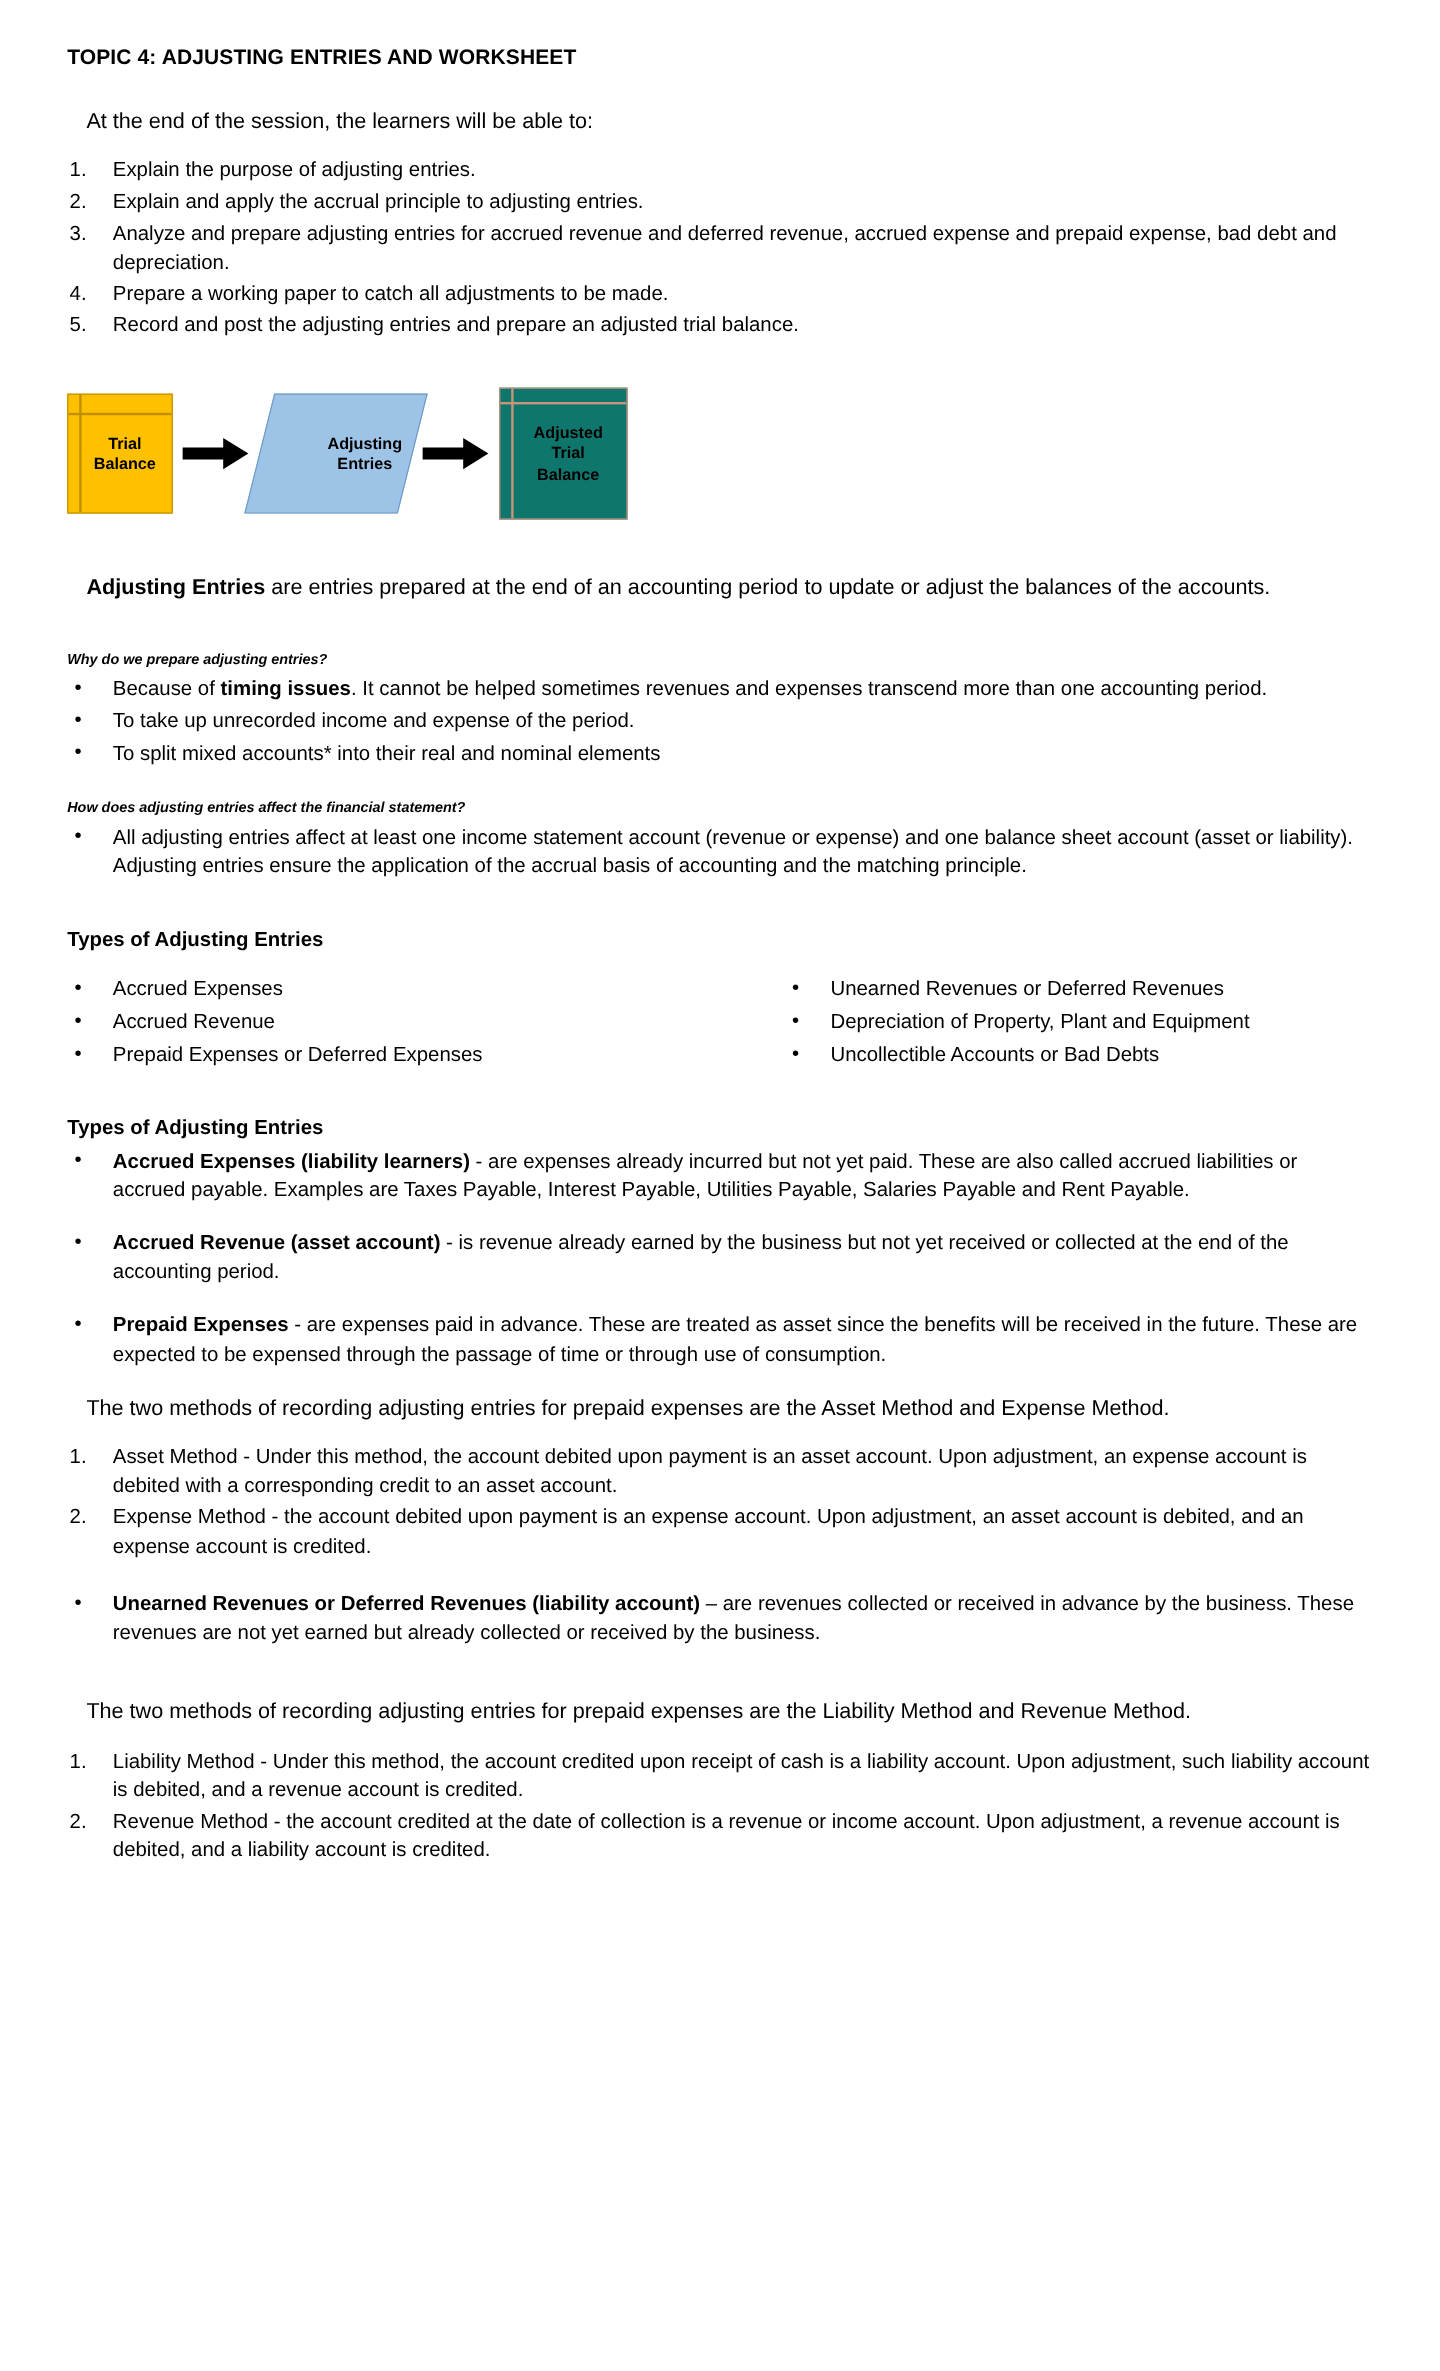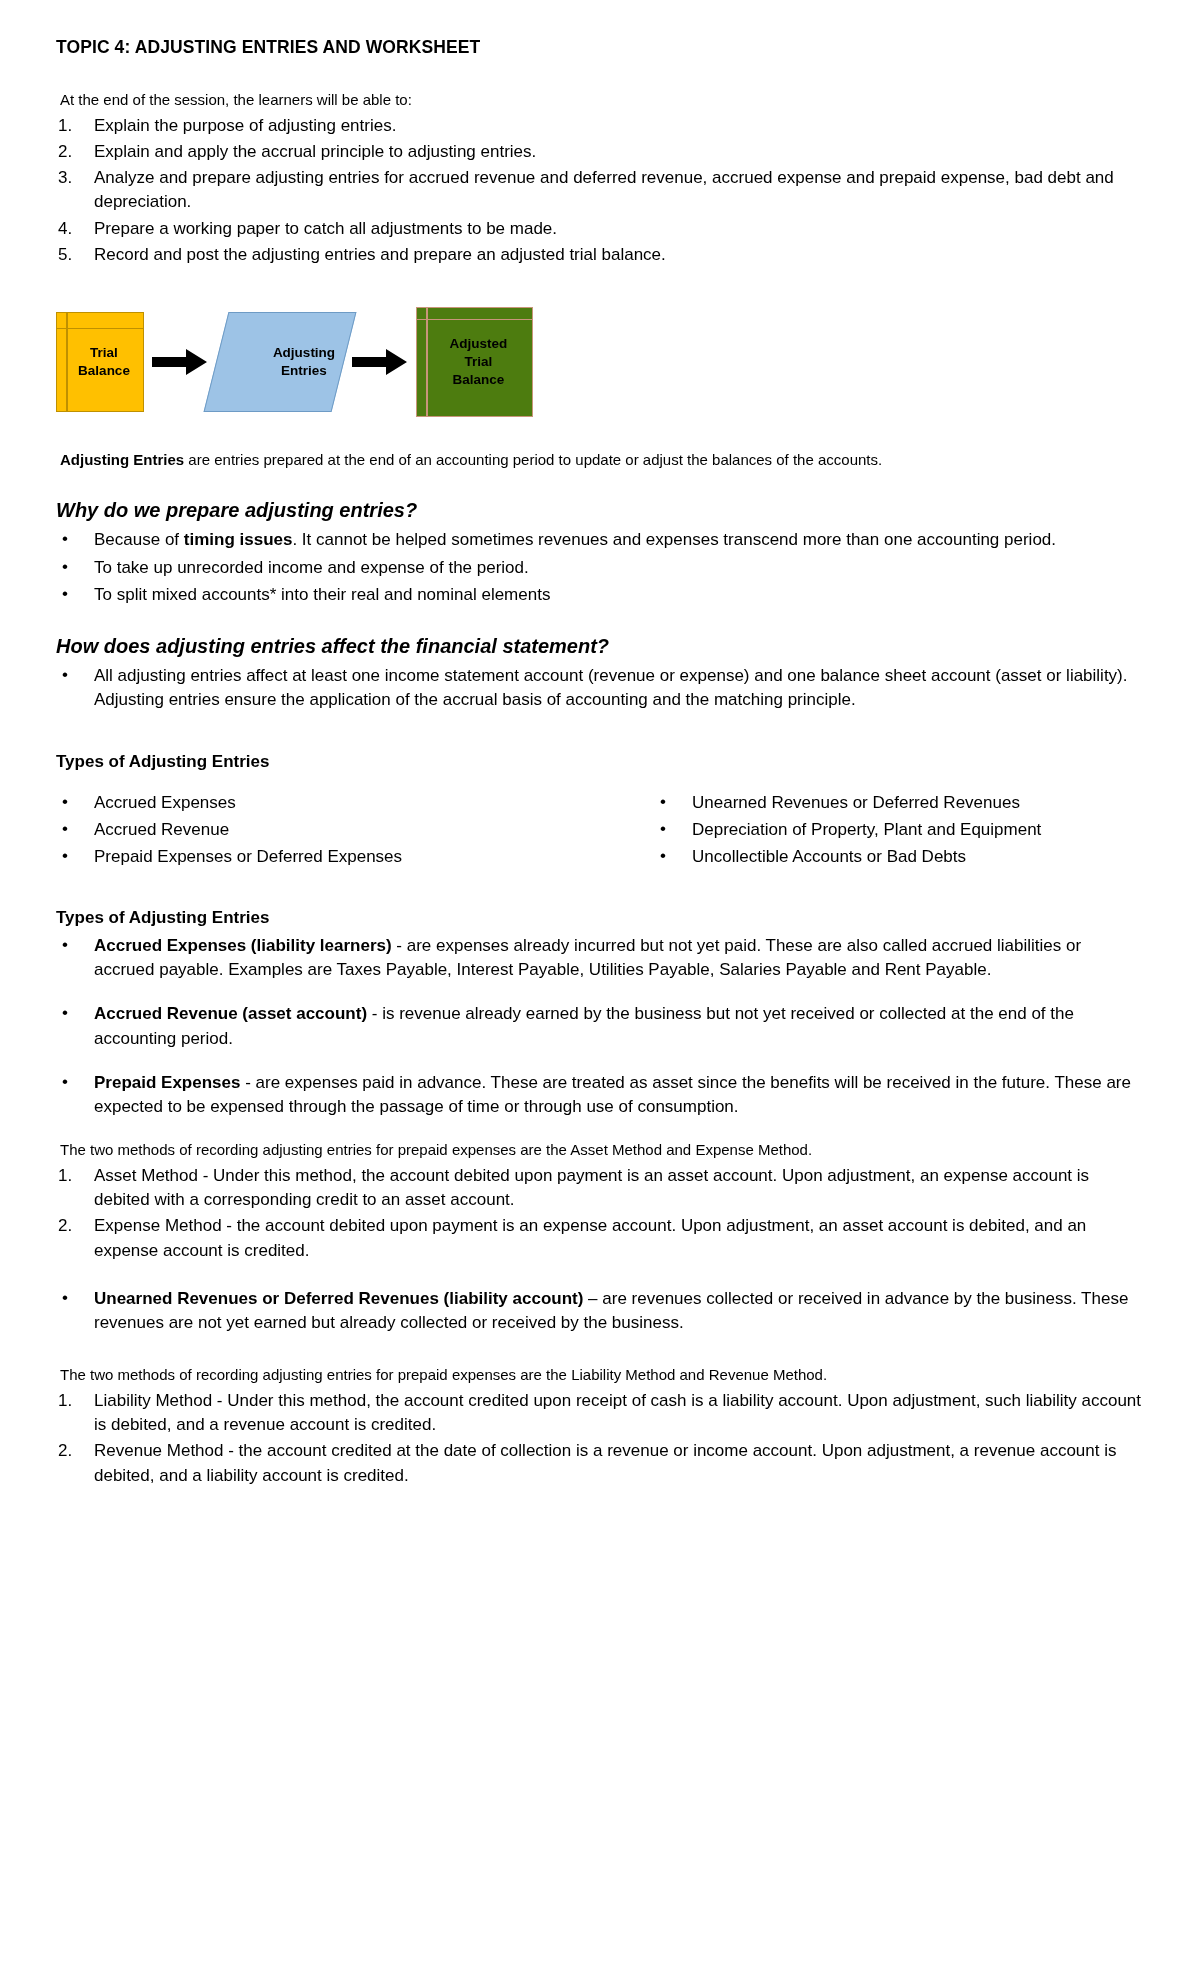--- a/index.html
+++ b/index.html
@@ -23,23 +23,23 @@
     position: relative;
   }
   .doc-title {
     font-size: 17.5px;
     font-weight: bold;
     letter-spacing: 0.1px;
     margin: 0 0 30px 0;
     line-height: 1.3;
   }
   .para {
-    font-size: 15px;
-    line-height: 1.42;
-    margin: 4px;
+    font-size: 18px;
+    line-height: 1.42;
+    margin: 16px;
   }
   .spacer-sm { height: 13px; }
   .spacer-md { height: 22px; }
   .spacer-lg { height: 30px; }
 
   
   ol.num {
     list-style: none;
     margin: 0;
     padding: 0;
@@ -75,21 +75,21 @@
   ul.bul > li .dot {
     position: absolute;
     left: 6px;
     top: -1px;
     font-size: 17px;
     line-height: 1.42;
   }
   ul.bul.spaced > li { margin-bottom: 20px; }
 
   .head-bi {
-    font-size: 20px;
+    font-size: 12px;
     font-weight: bold;
     font-style: italic;
     line-height: 1.42;
     margin: 0 0 4px 0;
   }
   .head-b {
     font-size: 17px;
     font-weight: bold;
     line-height: 1.42;
     margin: 12px 0 4px 0;
@@ -183,23 +183,23 @@
   .para-label {
     position: relative;
     z-index: 2;
     text-align: center;
     font-size: 13.5px;
     font-weight: bold;
     line-height: 1.3;
     margin-left: 48px;
   }
   .atb-box {
-    width: 117px;
+    width: 107px;
     height: 110px;
-    background: #4d7c0f;
+    background: #0f766e;
     border: 1.5px solid #C9957A;
     position: relative;
     display: flex;
     align-items: center;
     justify-content: center;
     box-sizing: border-box;
   }
   .atb-box::before {
     content: "";
     position: absolute;

